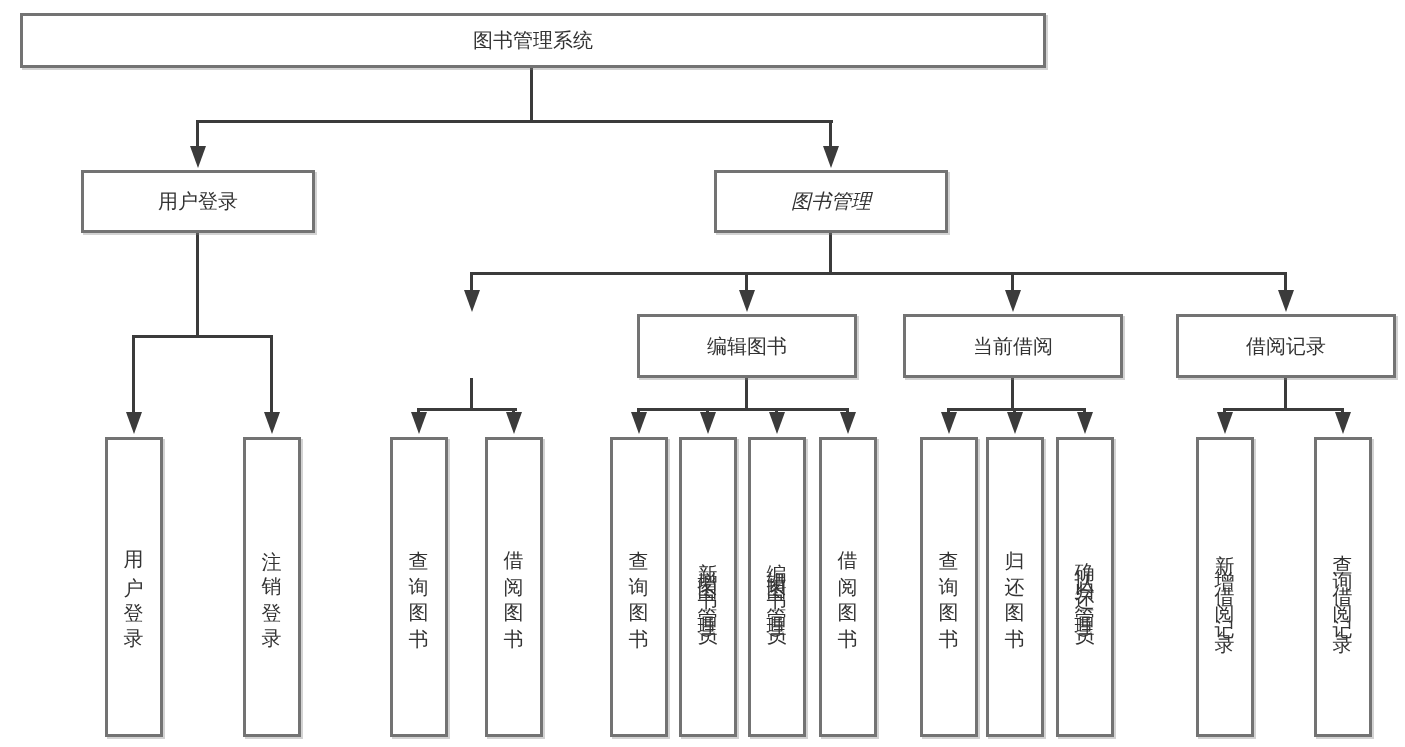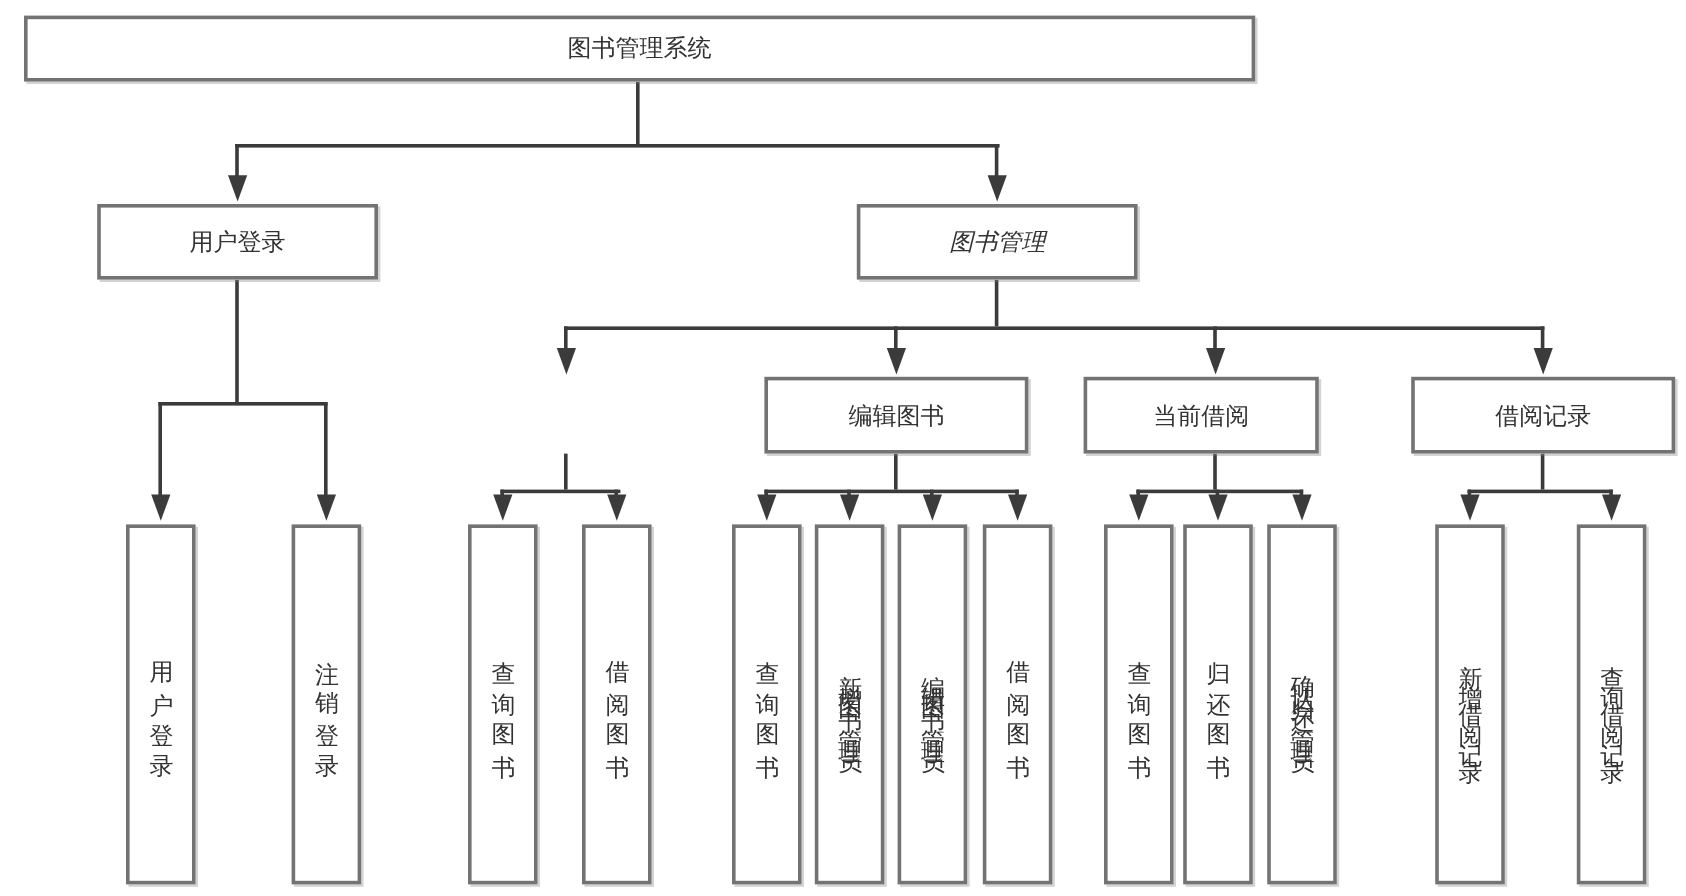--- a/index.html
+++ b/index.html
@@ -100,21 +100,21 @@
   <div class="box" style="left:81px;top:170px;width:234px;height:63px;">
     <span>用户登录</span>
   </div>
   <div class="box" style="left:714px;top:170px;width:234px;height:63px;font-style:italic;">
     <span>图书管理</span>
   </div>
 
   <div class="box" style="left:637px;top:314px;width:220px;height:64px;">
     <span>编辑图书</span>
   </div>
-  <div class="box" style="left:903px;top:314px;width:196px;height:64px;">
+  <div class="box" style="left:903px;top:314px;width:220px;height:64px;">
     <span>当前借阅</span>
   </div>
   <div class="box" style="left:1176px;top:314px;width:220px;height:64px;">
     <span>借阅记录</span>
   </div>
 
   <div class="box" style="left:105px;top:437px;width:58px;height:300px;">
     <span class="leaf-label" style="letter-spacing: 26px;">用户登录</span>
   </div>
   <div class="box" style="left:243px;top:437px;width:58px;height:300px;">

